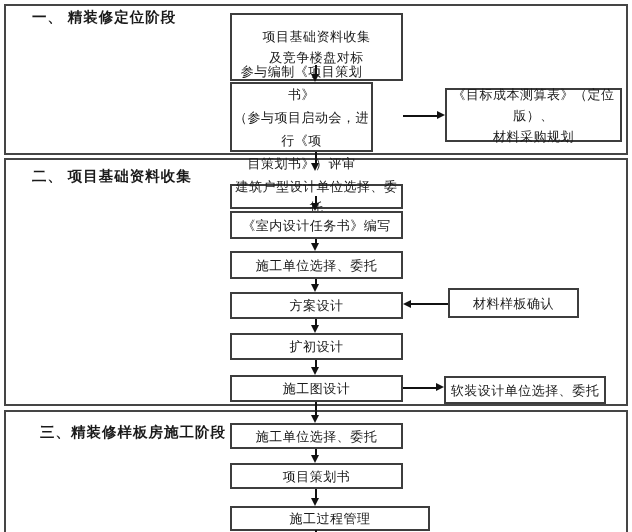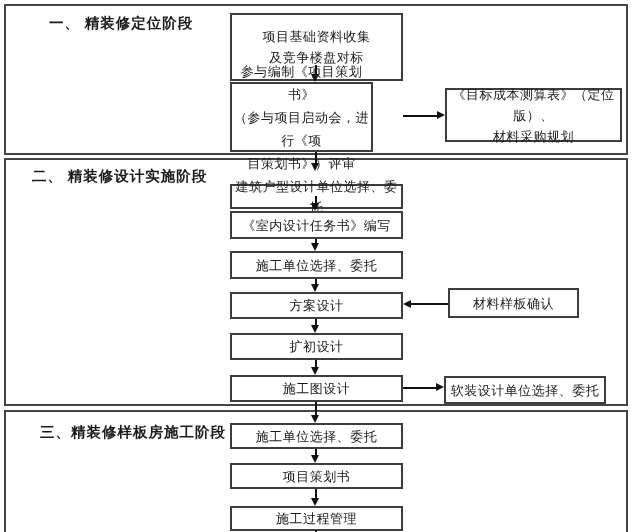--- a/index.html
+++ b/index.html
@@ -80,38 +80,38 @@
 </style>
 </head>
 <body>
 
 <div id="canvas">
 
   <div class="section" style="left:4px;top:4px;width:624px;height:151px;"></div>
   <div class="section" style="left:4px;top:158px;width:624px;height:248px;"></div>
   <div class="section" style="left:4px;top:410px;width:624px;height:130px;"></div>
 
-  <div class="section-title" style="left:32px;top:14px;margin-left:17px;">一、 精装修定位阶段</div>
-  <div class="section-title" style="left:32px;top:167px;">二、 精装修设计实施阶段</div>
+  <div class="section-title" style="left:32px;top:8px;">一、 精装修定位阶段</div>
+  <div class="section-title" style="left:32px;top:167px;">二、 项目基础资料收集</div>
   <div class="section-title" style="left:40px;top:423px;">三、精装修样板房施工阶段</div>
 
   <div class="fbox" style="left:230px;top:13px;width:173px;height:68px;">项目基础资料收集
 及竞争楼盘对标</div>
   <div class="fbox" style="left:230px;top:82px;width:143px;height:70px;line-height:23px;">参与编制《项目策划书》
 （参与项目启动会，进行《项
 目策划书》）评审</div>
   <div class="fbox" style="left:230px;top:184px;width:173px;height:25px;">建筑户型设计单位选择、委托</div>
   <div class="fbox" style="left:230px;top:211px;width:173px;height:28px;">《室内设计任务书》编写</div>
   <div class="fbox" style="left:230px;top:251px;width:173px;height:28px;">施工单位选择、委托</div>
   <div class="fbox" style="left:230px;top:292px;width:173px;height:27px;">方案设计</div>
   <div class="fbox" style="left:230px;top:333px;width:173px;height:27px;">扩初设计</div>
   <div class="fbox" style="left:230px;top:375px;width:173px;height:27px;">施工图设计</div>
   <div class="fbox" style="left:230px;top:423px;width:173px;height:26px;">施工单位选择、委托</div>
   <div class="fbox" style="left:230px;top:463px;width:173px;height:26px;">项目策划书</div>
-  <div class="fbox" style="left:230px;top:506px;width:173px;height:25px;">施工过程管理</div>
+  <div class="fbox" style="left:230px;top:506px;width:200px;height:25px;">施工过程管理</div>
 
   <div class="fbox" style="left:445px;top:88px;width:177px;height:54px;">《目标成本测算表》（定位版）、
 材料采购规划</div>
   <div class="fbox" style="left:448px;top:288px;width:131px;height:30px;">材料样板确认</div>
   <div class="fbox" style="left:444px;top:376px;width:162px;height:28px;">软装设计单位选择、委托</div>
 
   <div class="vline" style="left:315px;top:65px;height:10px;"></div>
   <div class="ah-down" style="left:311px;top:74px;"></div>
 
   <div class="vline" style="left:315px;top:152px;height:12px;"></div>

